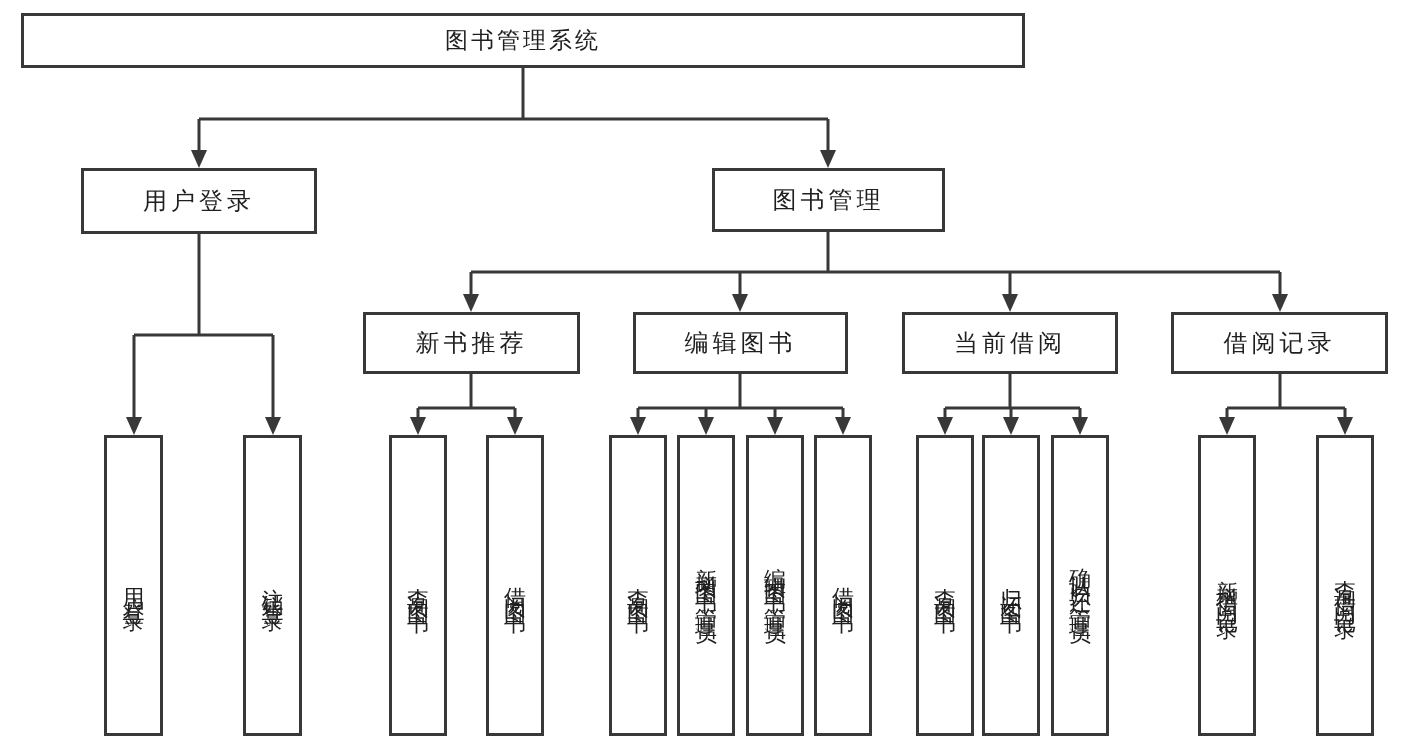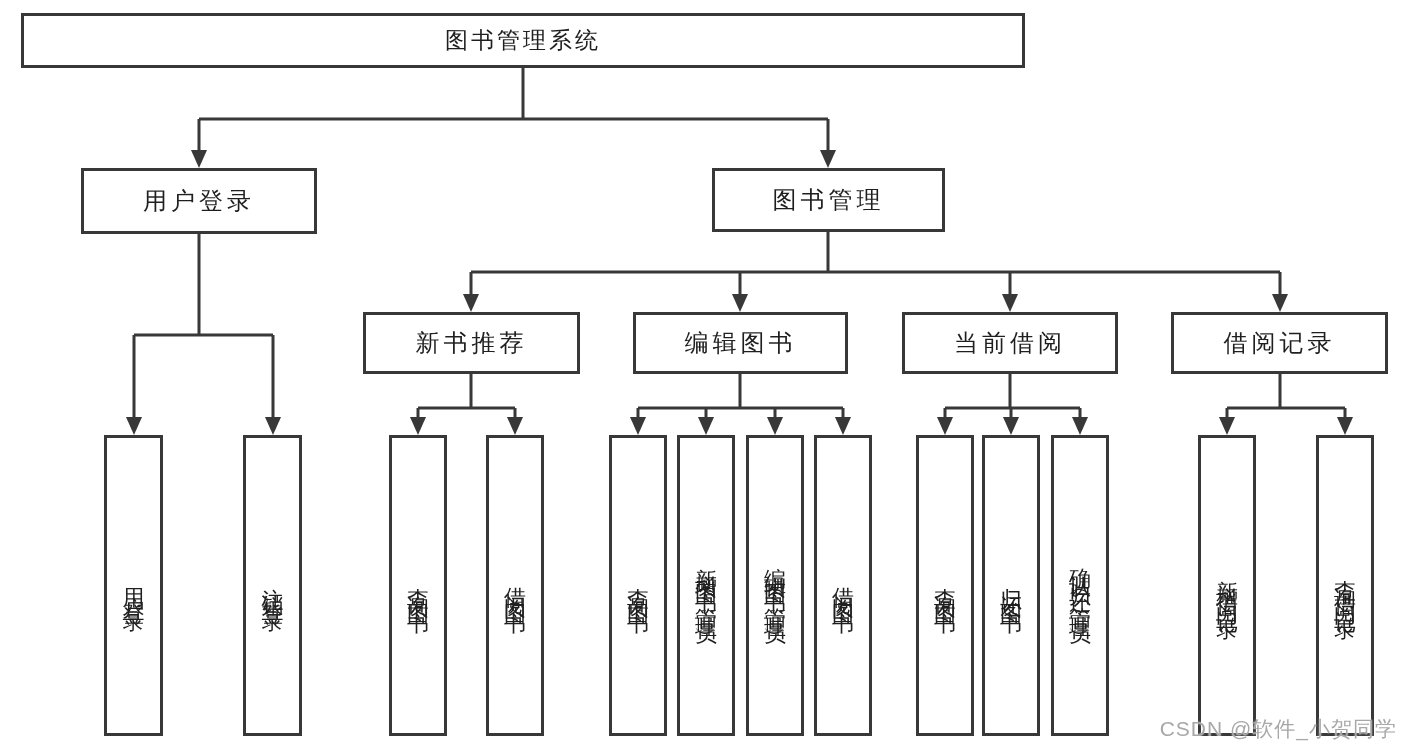--- a/index.html
+++ b/index.html
@@ -179,15 +179,14 @@
     <span class="vtext">确认归还（管理员）</span>
   </div>
 
   <div class="vnode" style="left:1198px;width:58px">
     <span class="vtext">新增借阅记录</span>
   </div>
   <div class="vnode" style="left:1316px;width:58px">
     <span class="vtext">查询借阅记录</span>
   </div>
 
-  <div class="watermark">CSDN @软件_小贺同学</div>
 
 </div>
 
 </body></html>

